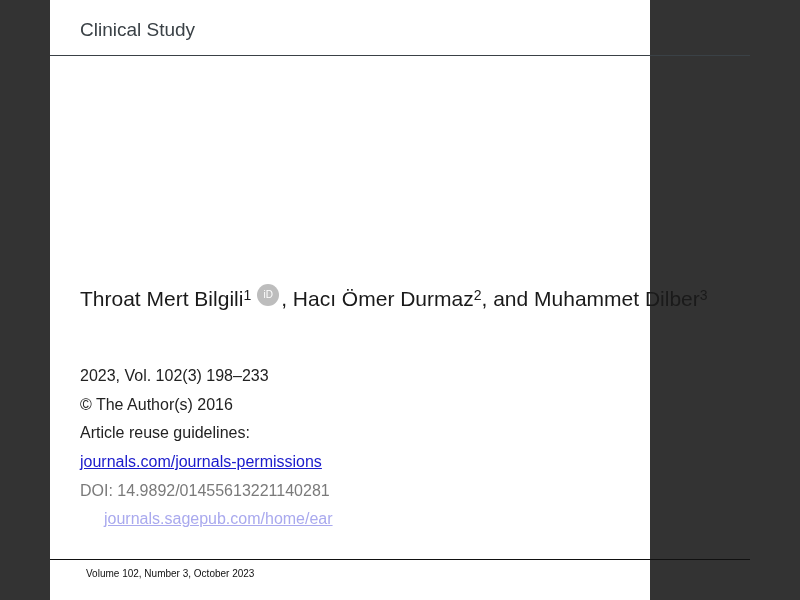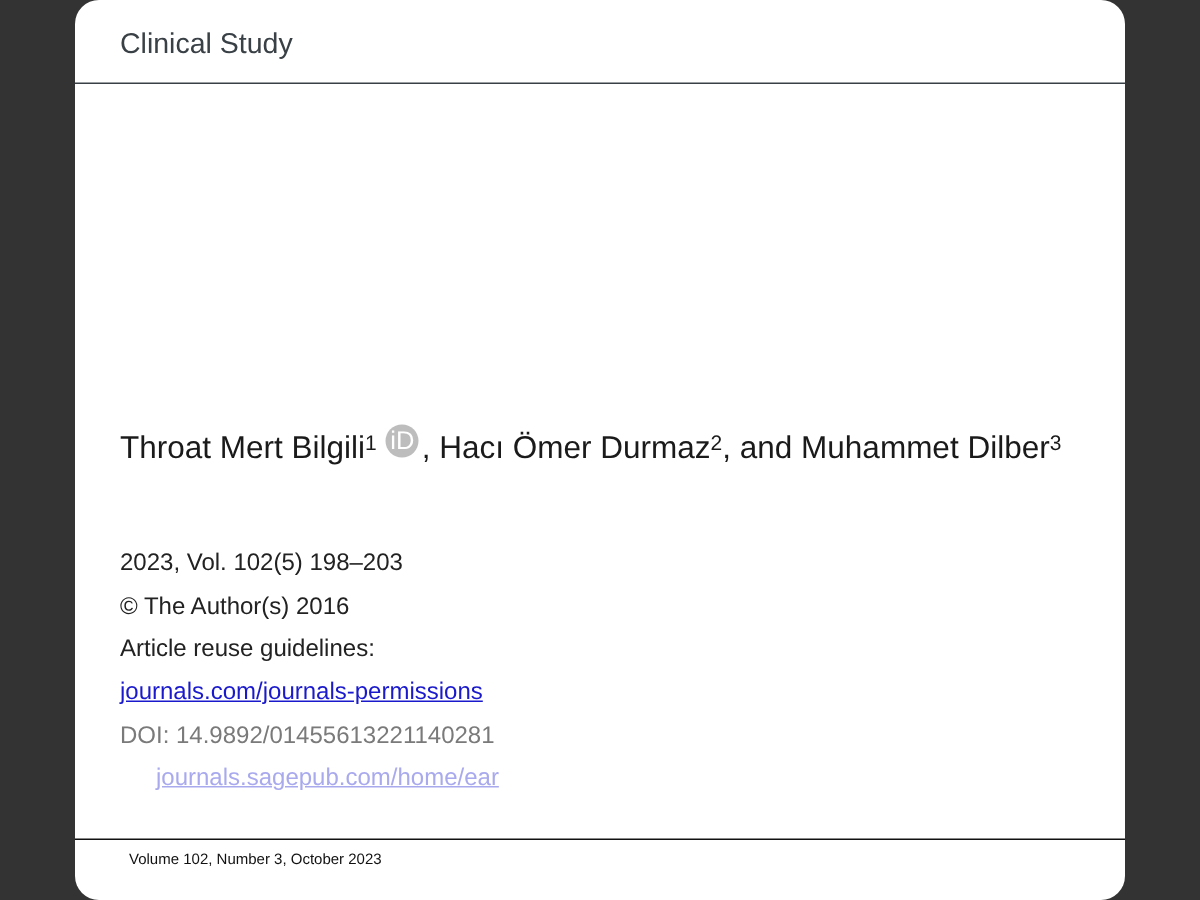--- a/index.html
+++ b/index.html
@@ -1,23 +1,23 @@
 <!DOCTYPE html>
 <html><head>
 <meta charset="utf-8">
 <style>
   html, body { margin:0; padding:0; }
   body { width:800px; height:600px; background:#333333; position:relative; overflow:hidden; font-family:"Liberation Sans", sans-serif; }
-  .page { position:absolute; left:50px; top:0; width:700px; height:600px; background:#ffffff;border-radius:16px; }
+  .page { position:absolute; left:50px; top:0; width:600px; height:600px; background:#ffffff; }
   .category { position:absolute; left:30px; top:19px; font-size:19px; color:#3a4146; }
   .rule-top { position:absolute; left:0; top:55px; width:700px; height:1px; background:#3a4146; }
   .title { position:absolute; left:30px; top:63px; width:660px; font-family:"Liberation Serif", serif; font-size:32.5px; line-height:41px; color:#111; letter-spacing:-0.2px; }
   .authors { position:absolute; left:30px; top:283px; width:660px; font-size:21px; line-height:31px; color:#1a1a1a; }
   .authors sup { font-size:14px; vertical-align:top; position:relative; top:-3px; }
-  .orcid { display:inline-block; width:22px; height:22px; border-radius:50%; background:#bdbdbd; color:#fff; font-size:17px; line-height:22px; text-align:center; vertical-align:middle; margin:0 2px 0 6px; position:relative; top:-5px; }
+  .orcid { display:inline-block; width:22px; height:22px; border-radius:50%; background:#bdbdbd; color:#fff; font-size:10px; line-height:22px; text-align:center; vertical-align:middle; margin:0 2px 0 6px; position:relative; top:-5px; }
   .meta { position:absolute; left:30px; top:364px; font-size:16px; color:#222; }
   .meta div { height:28.7px; line-height:24px; }
   .meta a { color:#1a1acc; text-decoration:underline; }
   .meta .doi { color:#7a7a7a; }
   .meta .faded { color:#a9a9ee; text-decoration:underline;margin-left:24px; }
   .rule-bottom { position:absolute; left:0; top:559px; width:700px; height:1px; background:#111; }
   .footer { position:absolute; left:36px; top:568px; font-size:10px; color:#111; }
 </style>
 </head>
 <body>
@@ -25,21 +25,21 @@
 <div class="page">
   <div class="category">Clinical Study</div>
   <div class="rule-top"></div>
 
 
   <div class="authors">
     <span>Throat Mert Bilgili</span><sup>1</sup><span class="orcid">iD</span><span>, </span><span>Hacı Ömer Durmaz</span><sup>2</sup><span>, and </span><span>Muhammet Dilber</span><sup>3</sup>
   </div>
 
   <div class="meta">
-    <div>2023, Vol. 102(5) 198–203</div>
+    <div>2023, Vol. 102(3) 198–233</div>
     <div>© The Author(s) 2016</div>
     <div>Article reuse guidelines:</div>
     <div><a>journals.com/journals-permissions</a></div>
     <div class="doi">DOI: 14.9892/01455613221140281</div>
     <div><a class="faded">journals.sagepub.com/home/ear</a></div>
   </div>
 
   <div class="rule-bottom"></div>
   <div class="footer">Volume 102, Number 3, October 2023</div>
 </div>

